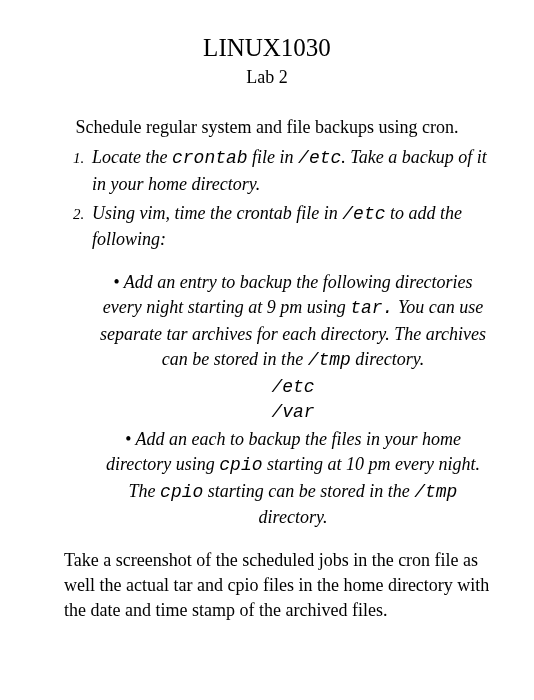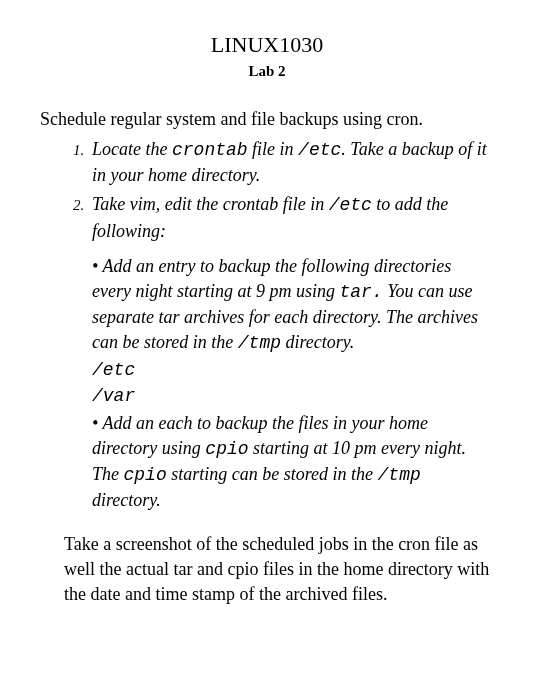--- a/index.html
+++ b/index.html
@@ -11,43 +11,44 @@
       margin: 0;
       padding: 30px 40px;
       width: 534px;
       box-sizing: border-box;
     }
     .header {
       text-align: center;
       margin-bottom: 25px;
     }
     .course {
-      font-size: 22px;
+      font-size: 25px;
     }
     .lab {
-      font-size: 15px;
-      font-weight: bold;
+      font-size: 18px;
     }
     .intro {
       margin-bottom: 5px;
+      text-align: center;
     }
     ol {
       margin: 0;
       padding-left: 48px;
       font-style: italic;
     }
     ol li {
       margin-bottom: 4px;
       padding-left: 4px;
     }
     ol li::marker {
       font-size: 15px;
     }
     .sub-content {
-      margin-top: 10px;
+      margin-top: 18px;
+      text-align: center;
     }
     .bullet-line {
       margin-top: 2px;
     }
     .dir-list {
       margin: 2px 0;
     }
     .dir-item {
       font-family: 'Courier New', monospace;
       font-size: 18px;
@@ -69,21 +70,21 @@
   <div class="lab">Lab 2</div>
 </div>
 
 <div class="intro">Schedule regular system and file backups using cron.</div>
 
 <ol>
   <li>
     <span>Locate the </span><span class="mono">crontab</span><span> file in </span><span class="mono">/etc</span><span>. Take a backup of it in your home directory.</span>
   </li>
   <li>
-    <span>Take vim, edit the crontab file in </span><span class="mono">/etc</span><span> to add the following:</span>
+    <span>Using vim, time the crontab file in </span><span class="mono">/etc</span><span> to add the following:</span>
     <div class="sub-content">
       <div class="bullet-line">
         <span>• Add an entry to backup the following directories every night starting at 9 pm using </span><span class="mono">tar.</span><span>  You can use separate tar archives for each directory. The archives can be stored in the </span><span class="mono">/tmp</span><span> directory.</span>
       </div>
       <div class="dir-list">
         <span class="dir-item">/etc</span>
         <span class="dir-item">/var</span>
       </div>
       <div class="bullet-line">
         <span>• Add an each to backup the files in your home directory using </span><span class="mono">cpio</span><span> starting at 10 pm every night. The </span><span class="mono">cpio</span><span> starting can be stored in the </span><span class="mono">/tmp</span><span> directory.</span>

